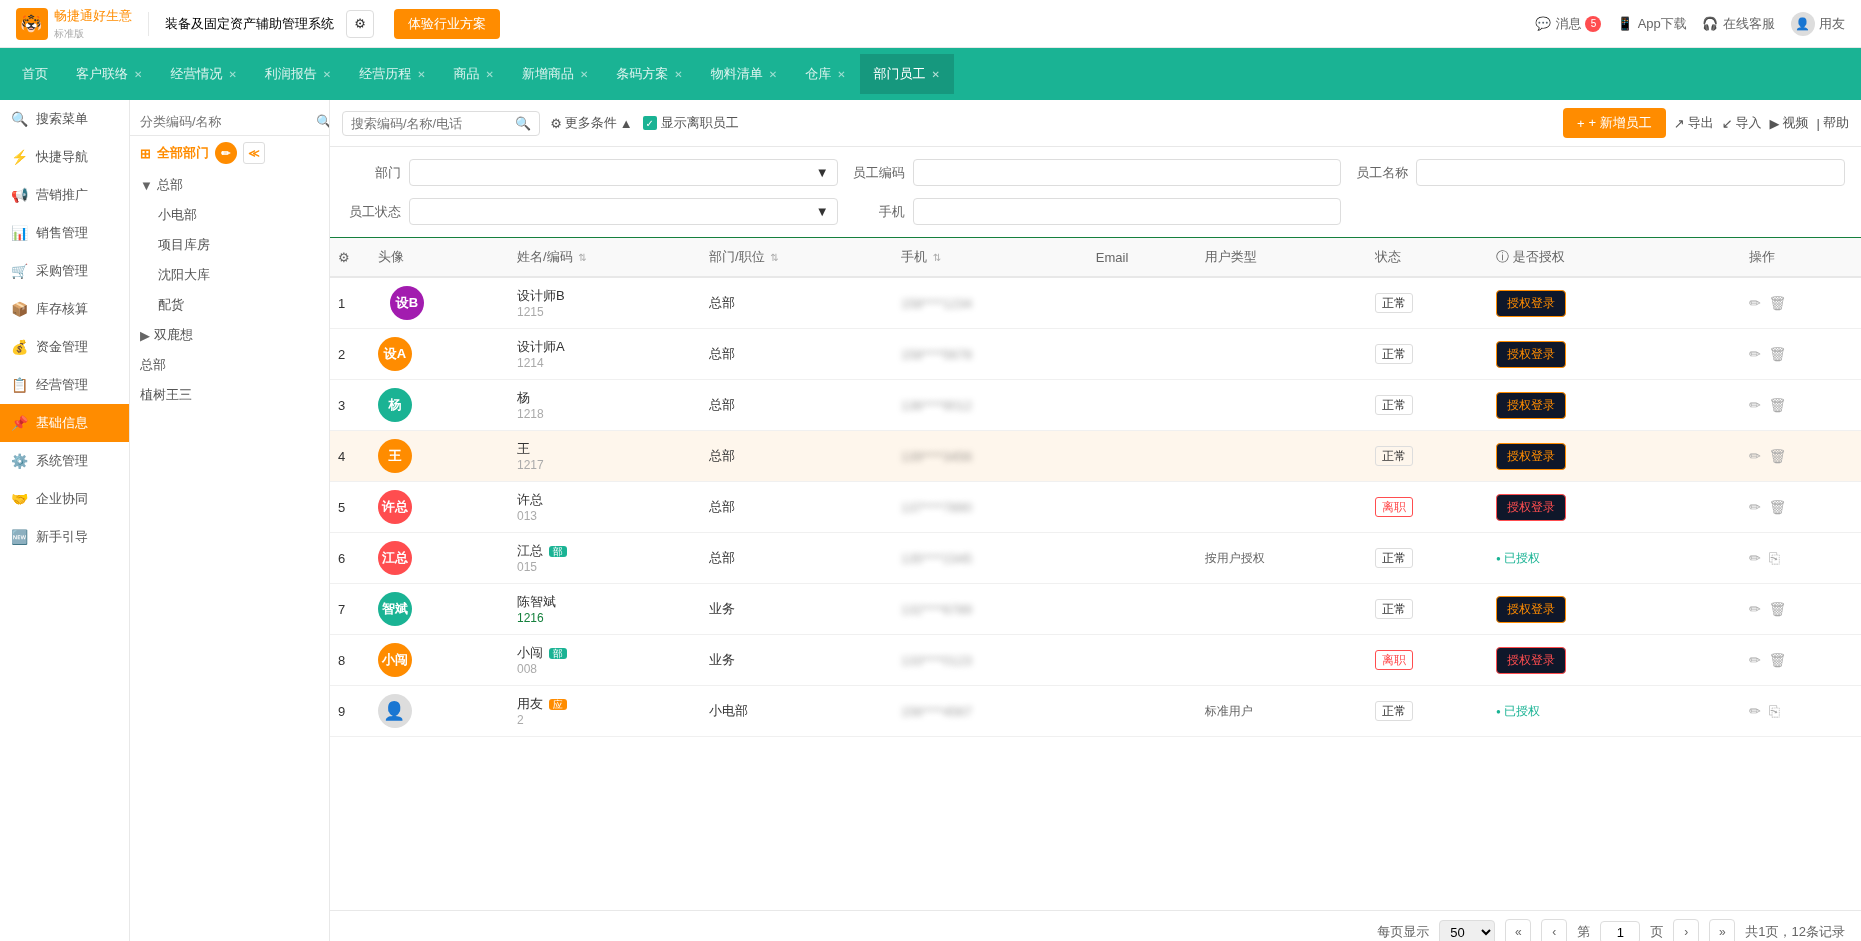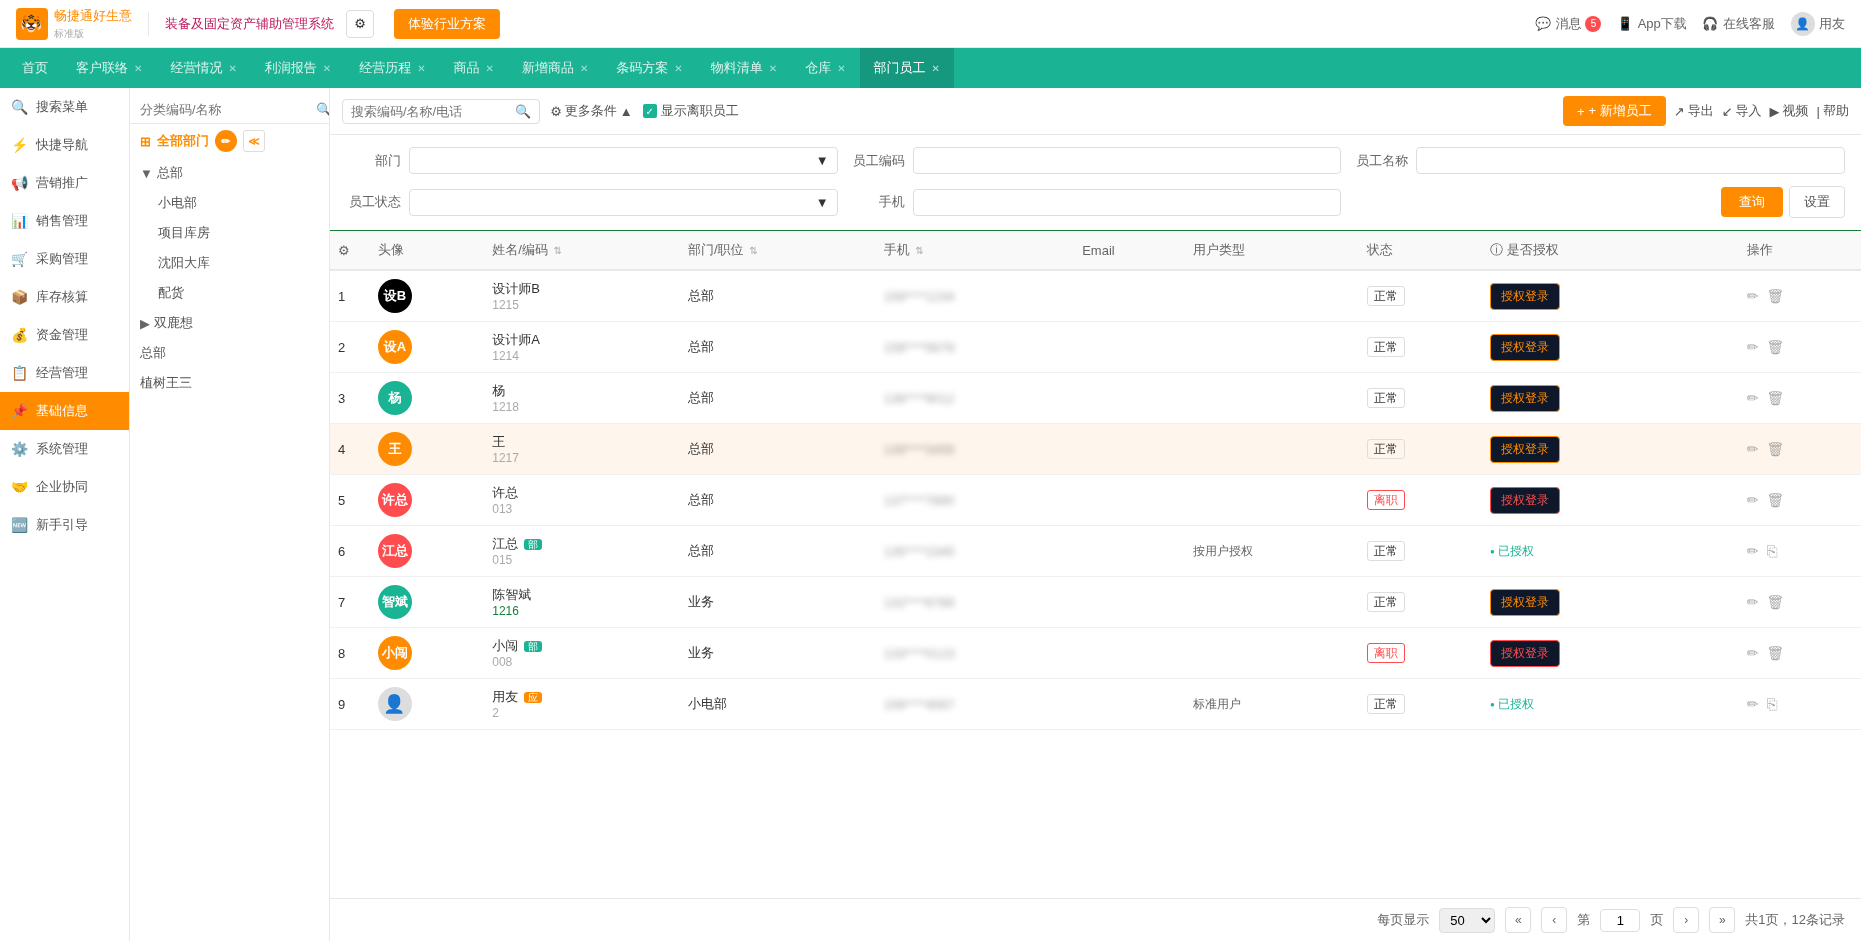--- a/index.html
+++ b/index.html
@@ -3,29 +3,29 @@
   <meta charset="utf-8">
   <style>
     * { box-sizing: border-box; margin: 0; padding: 0; font-family: 'Microsoft YaHei', Arial, sans-serif; }
     body { background: #f5f5f5; font-size: 13px; color: #333; }
 
     
     .topbar { display: flex; align-items: center; background: #fff; height: 48px; padding: 0 16px; border-bottom: 1px solid #e8e8e8; justify-content: space-between; }
     .topbar-left { display: flex; align-items: center; gap: 8px; }
     .logo-area { display: flex; align-items: center; gap: 6px; color: #ff8c00; font-weight: bold; font-size: 14px; }
     .logo-icon { width: 32px; height: 32px; background: #ff8c00; border-radius: 4px; display: flex; align-items: center; justify-content: center; color: white; font-size: 18px; }
-    .system-title { color: #be185d; font-size: 13px; }
+    .system-title { color: #000000; font-size: 13px; }
     .topbar-right { display: flex; align-items: center; gap: 16px; color: #666; font-size: 13px; }
     .topbar-right-item { display: flex; align-items: center; gap: 4px; cursor: pointer; }
     .badge { background: #ff4d4f; color: white; border-radius: 50%; width: 16px; height: 16px; font-size: 10px; display: flex; align-items: center; justify-content: center; }
     .try-btn { background: #ff8c00; color: white; border: none; border-radius: 4px; padding: 6px 14px; cursor: pointer; font-size: 13px; }
     .settings-btn { width: 28px; height: 28px; border: 1px solid #ddd; border-radius: 4px; display: flex; align-items: center; justify-content: center; cursor: pointer; background: #fff; }
 
     
-    .nav-tabs { background: #1ab394; display: flex; align-items: center; height: 40px; padding: 0 8px; overflow: hidden; }
+    .nav-tabs { background: #1ab394; display: flex; align-items: center; height: 52px; padding: 0 8px; overflow: hidden; }
     .nav-tab { color: rgba(255,255,255,0.85); padding: 0 14px; height: 40px; display: flex; align-items: center; cursor: pointer; font-size: 13px; white-space: nowrap; gap: 4px; }
     .nav-tab.active { background: rgba(0,0,0,0.15); color: white; }
     .nav-tab .close-x { font-size: 10px; opacity: 0.7; margin-left: 2px; }
 
     
     .main-layout { display: flex; height: calc(100vh - 88px); }
 
     
     .sidebar { width: 130px; background: #fff; border-right: 1px solid #e8e8e8; overflow-y: auto; flex-shrink: 0; }
     .sidebar-menu-item { display: flex; align-items: center; padding: 10px 12px; cursor: pointer; color: #555; font-size: 13px; gap: 8px; }
@@ -307,24 +307,20 @@
           <div class="filter-row">
             <span class="filter-label">员工状态</span>
             <div class="filter-select" style="flex:1;border:1px solid #ddd;border-radius:4px;padding:5px 8px;background:white;display:flex;justify-content:space-between;align-items:center;">
               <span></span>
               <span>▼</span>
             </div>
           </div>
           <div class="filter-row">
             <span class="filter-label">手机</span>
             <input class="filter-input" type="text" style="flex: 1 1 0%;">
-          </div>
-          <div class="filter-actions">
-            <button class="query-btn">查询</button>
-            <button class="reset-btn">设置</button>
           </div>
         </div>
 
         <div class="table-wrap">
           <table>
             <thead>
               <tr>
                 <th style="width:40px;"><span>⚙</span></th>
                 <th>头像</th>
                 <th>
@@ -348,21 +344,21 @@
                 </th>
                 <th style="width:60px;"></th>
                 <th>操作</th>
               </tr>
             </thead>
             <tbody>
 
               <tr>
                 <td>1</td>
                 <td>
-                  <div class="avatar" style="background:#000000;">设B</div>
+                  <div class="avatar" style="background:#a21caf;margin-left:12px;">设B</div>
                 </td>
                 <td>
                   <div>设计师B</div>
                   <div style="color:#aaa;font-size:12px;">1215</div>
                 </td>
                 <td>总部</td>
                 <td><span class="blurred">158****1234</span></td>
                 <td></td>
                 <td></td>
                 <td><span class="status-normal">正常</span></td>

